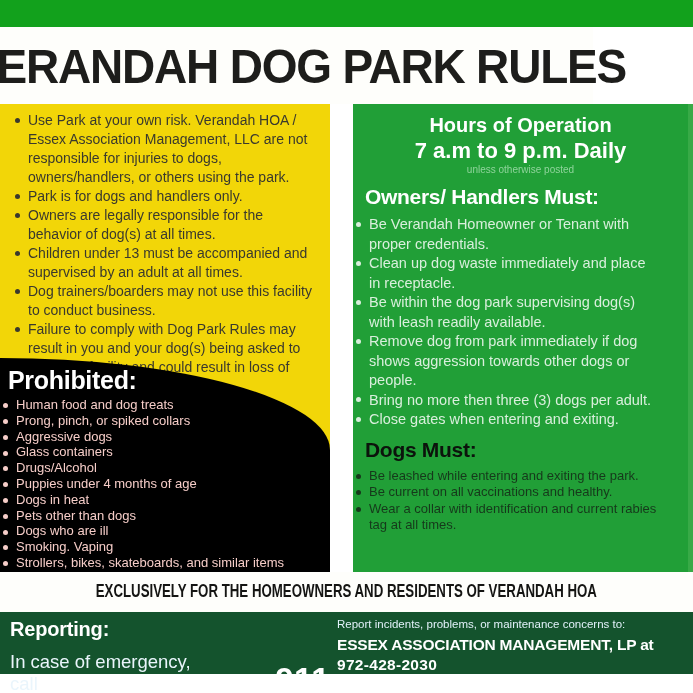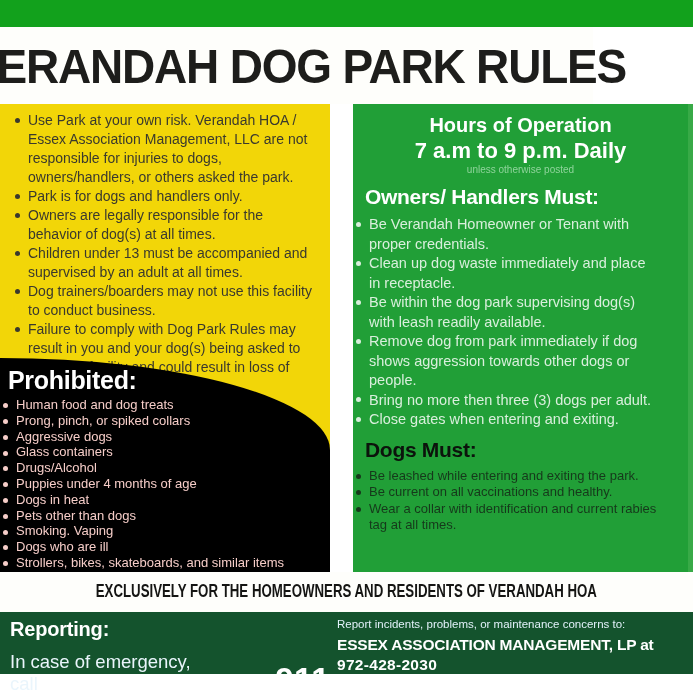--- a/index.html
+++ b/index.html
@@ -94,42 +94,42 @@
 
   <div class="top-strip"></div>
 
   <div class="title-band">
     <div class="title">VERANDAH DOG PARK RULES</div>
   </div>
 
   <div class="left-col">
     <ul class="blist rules-list">
 
-    <li>Use Park at your own risk.  Verandah HOA / Essex Association Management, LLC are not responsible for injuries to dogs, owners/handlers, or others asked the park.</li>
+    <li>Use Park at your own risk.  Verandah HOA / Essex Association Management, LLC are not responsible for injuries to dogs, owners/handlers, or others using the park.</li>
         <li>Park is for dogs and handlers only.</li>
         <li>Owners are legally responsible for the behavior of dog(s) at all times.</li>
         <li>Children under 13 must be accompanied and supervised by an adult at all times.</li>
         <li>Dog trainers/boarders may not use this facility to conduct business.</li>
         <li>Failure to comply with Dog Park Rules may result in you and your dog(s) being asked to leave the facility and could result in loss of privileges.</li>
       </ul>
 
     <div class="red-dome">
       <div class="prohibited-heading">Prohibited:</div>
       <ul class="blist prohibited-list">
 
       <li>Human food and dog treats</li>
           <li>Prong, pinch, or spiked collars</li>
           <li>Aggressive dogs</li>
           <li>Glass containers</li>
           <li>Drugs/Alcohol</li>
           <li>Puppies under 4 months of age</li>
           <li>Dogs in heat</li>
           <li>Pets other than dogs</li>
+          <li>Dogs who are ill</li>
           <li>Smoking. Vaping</li>
-          <li>Dogs who are ill</li>
           <li>Strollers, bikes, skateboards, and similar items</li>
         </ul>
     </div>
   </div>
 
   <div class="green-panel">
     <div class="hours">
       <div class="hours-title">Hours of Operation</div>
       <div class="hours-time">7 a.m to 9 p.m. Daily</div>
       <div class="hours-note">unless otherwise posted</div>

